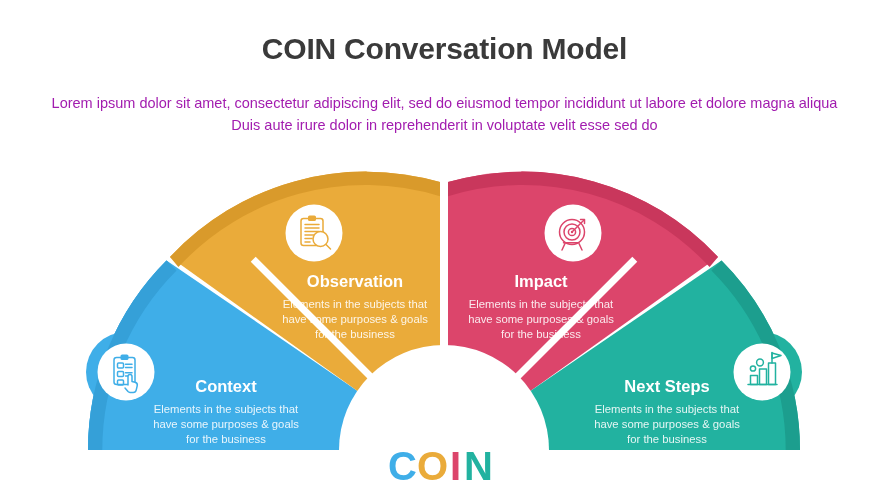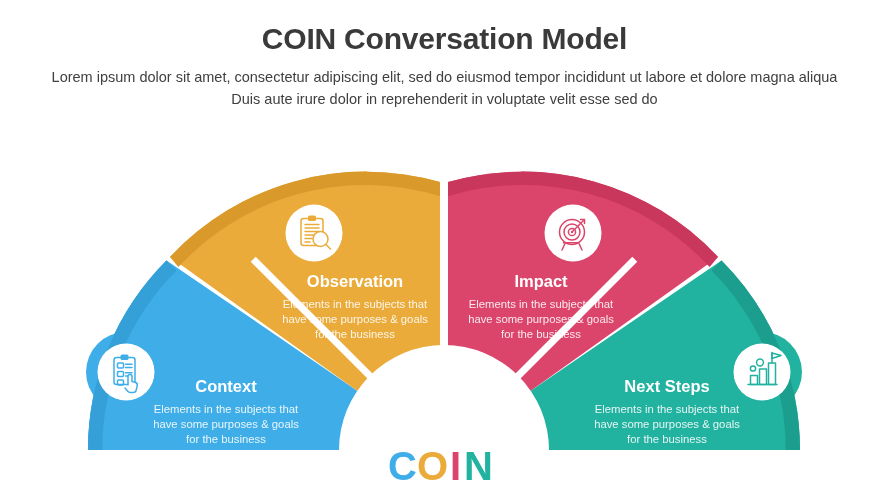--- a/index.html
+++ b/index.html
@@ -6,30 +6,30 @@
   body{
     width:889px;height:500px;
     background:#ffffff;
     font-family:"Liberation Sans", sans-serif;
     overflow:hidden;
     position:relative;
   }
   .page{position:absolute;inset:0;}
 
   
-  .header{position:absolute;top:0;left:0;width:889px;text-align:center;}
+  .header{position:absolute;top:10px;left:0;width:889px;text-align:center;}
   .title{
     margin:0;padding-top:22px;
     font-size:30px;font-weight:bold;color:#3a3a3a;
     letter-spacing:-0.2px;
   }
   .subtitle{
-    margin:0 auto;padding-top:11px;
+    margin:16px auto;padding-top:11px;
     width:800px;
-    font-size:14.5px;line-height:1.5;color:#404040;font-weight:normal;
+    font-size:14.5px;line-height:1.5;color:#a21caf;font-weight:normal;
   }
 
   
   .diagram{position:absolute;top:150px;left:0;width:889px;height:350px;}
   svg.chart{display:block;width:889px;height:350px;}
 
   .seg-title{
     font-family:"Liberation Sans", sans-serif;
     font-size:16.5px;font-weight:bold;fill:#ffffff;
   }

